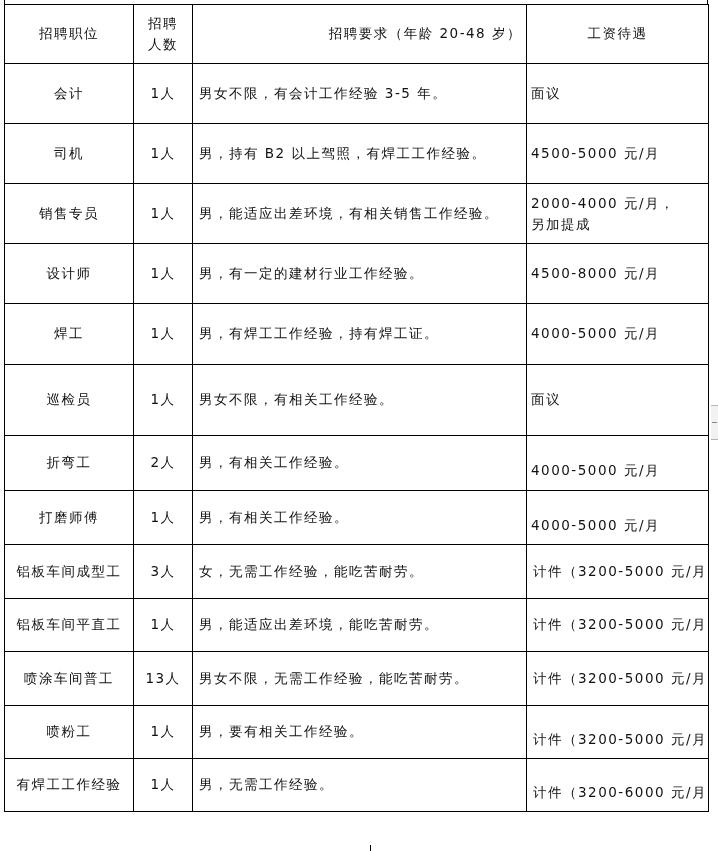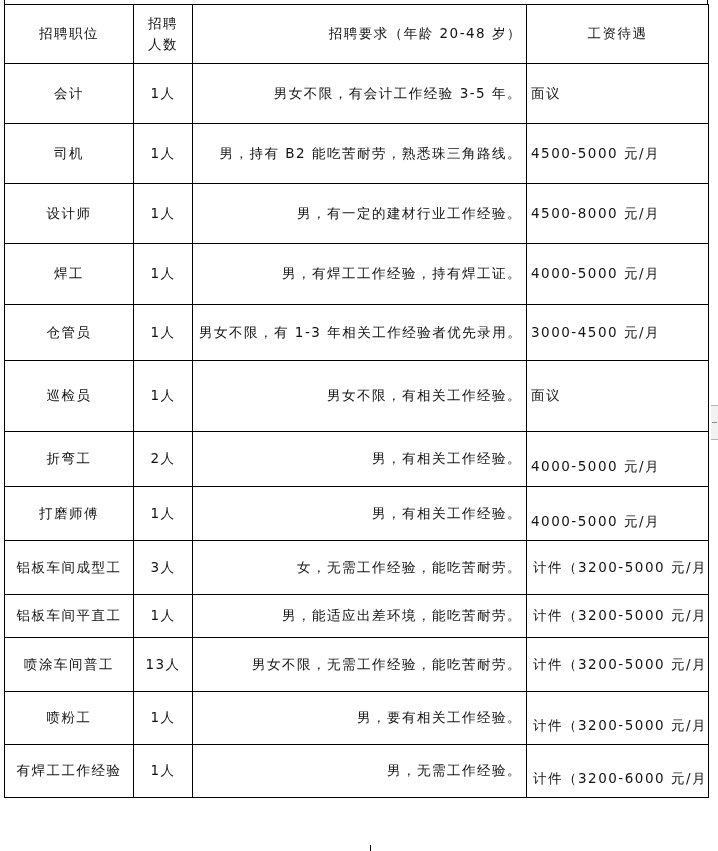--- a/index.html
+++ b/index.html
@@ -7,21 +7,21 @@
          font-family:"DejaVu Sans", sans-serif; color:#111; }
   .topline { position:absolute; left:4px; top:0; width:704px; height:4px;
              border-left:1px solid #000; border-right:1px solid #000; box-sizing:border-box; }
   table.jobs { position:absolute; left:4px; top:4px; border-collapse:collapse;
                table-layout:fixed; width:705px; }
   table.jobs td, table.jobs th { border:1.4px solid #000; padding:0 4px;
                font-size:13.5px; font-weight:normal; letter-spacing:1.5px;
                vertical-align:middle; white-space:nowrap; overflow:hidden; }
   .c1 { width:120px; text-align:center; }
   .c2 { width:50px; text-align:center; }
-  .c3 { width:323px; text-align:right; padding-left:6px !important; }
+  .c3 { width:323px; text-align:left; padding-left:6px !important; }
   .c4 { }
   td.c4.left { text-align:left; padding-left:6px !important; }
   .multi { line-height:21px; white-space:normal !important; }
   .pad-top { padding-top:16px !important; }
   .split { position:absolute; left:370px; top:845px; width:1px; height:6px; background:#000; }
   .scroll-widget { position:absolute; left:711px; top:405px; width:7px; height:35px;
                    background:#f2f2f2; border-top:1px solid #b5b5b5; border-bottom:1px solid #b5b5b5; box-sizing:border-box; }
   .scroll-widget .tick { position:absolute; left:1px; top:16px; width:5px; height:1px; background:#888; }
 </style>
 </head>
@@ -40,40 +40,40 @@
 
   <tr style="height:60px">
     <td class="c1">会计</td>
     <td class="c2">1人</td>
     <td class="c3">男女不限，有会计工作经验 3-5 年。</td>
     <td class="c4">面议</td>
   </tr>
   <tr style="height:60px">
     <td class="c1">司机</td>
     <td class="c2">1人</td>
-    <td class="c3">男，持有 B2 能吃苦耐劳，熟悉珠三角路线。</td>
+    <td class="c3">男，持有 B2 以上驾照，有焊工工作经验。</td>
     <td class="c4">4500-5000 元/月</td>
+  </tr>
+  <tr style="height:60px">
+    <td class="c1">销售专员</td>
+    <td class="c2">1人</td>
+    <td class="c3">男，能适应出差环境，有相关销售工作经验。</td>
+    <td class="c4 multi"><span>2000-4000 元/月，</span><br><span>另加提成</span></td>
   </tr>
   <tr style="height:60px">
     <td class="c1">设计师</td>
     <td class="c2">1人</td>
     <td class="c3">男，有一定的建材行业工作经验。</td>
     <td class="c4">4500-8000 元/月</td>
   </tr>
   <tr style="height:61px">
     <td class="c1">焊工</td>
     <td class="c2">1人</td>
     <td class="c3">男，有焊工工作经验，持有焊工证。</td>
     <td class="c4">4000-5000 元/月</td>
-  </tr>
-  <tr style="height:56px">
-    <td class="c1">仓管员</td>
-    <td class="c2">1人</td>
-    <td class="c3">男女不限，有 1-3 年相关工作经验者优先录用。</td>
-    <td class="c4">3000-4500 元/月</td>
   </tr>
   <tr style="height:71px">
     <td class="c1">巡检员</td>
     <td class="c2">1人</td>
     <td class="c3">男女不限，有相关工作经验。</td>
     <td class="c4">面议</td>
   </tr>
   <tr style="height:55px">
     <td class="c1">折弯工</td>
     <td class="c2">2人</td>
@@ -85,21 +85,21 @@
     <td class="c2">1人</td>
     <td class="c3">男，有相关工作经验。</td>
     <td class="c4 pad-top">4000-5000 元/月</td>
   </tr>
   <tr style="height:54px">
     <td class="c1">铝板车间成型工</td>
     <td class="c2">3人</td>
     <td class="c3">女，无需工作经验，能吃苦耐劳。</td>
     <td class="c4 left">计件（3200-5000 元/月）</td>
   </tr>
-  <tr style="height:43px">
+  <tr style="height:53px">
     <td class="c1">铝板车间平直工</td>
     <td class="c2">1人</td>
     <td class="c3">男，能适应出差环境，能吃苦耐劳。</td>
     <td class="c4 left">计件（3200-5000 元/月）</td>
   </tr>
   <tr style="height:54px">
     <td class="c1">喷涂车间普工</td>
     <td class="c2">13人</td>
     <td class="c3">男女不限，无需工作经验，能吃苦耐劳。</td>
     <td class="c4 left">计件（3200-5000 元/月）</td>

